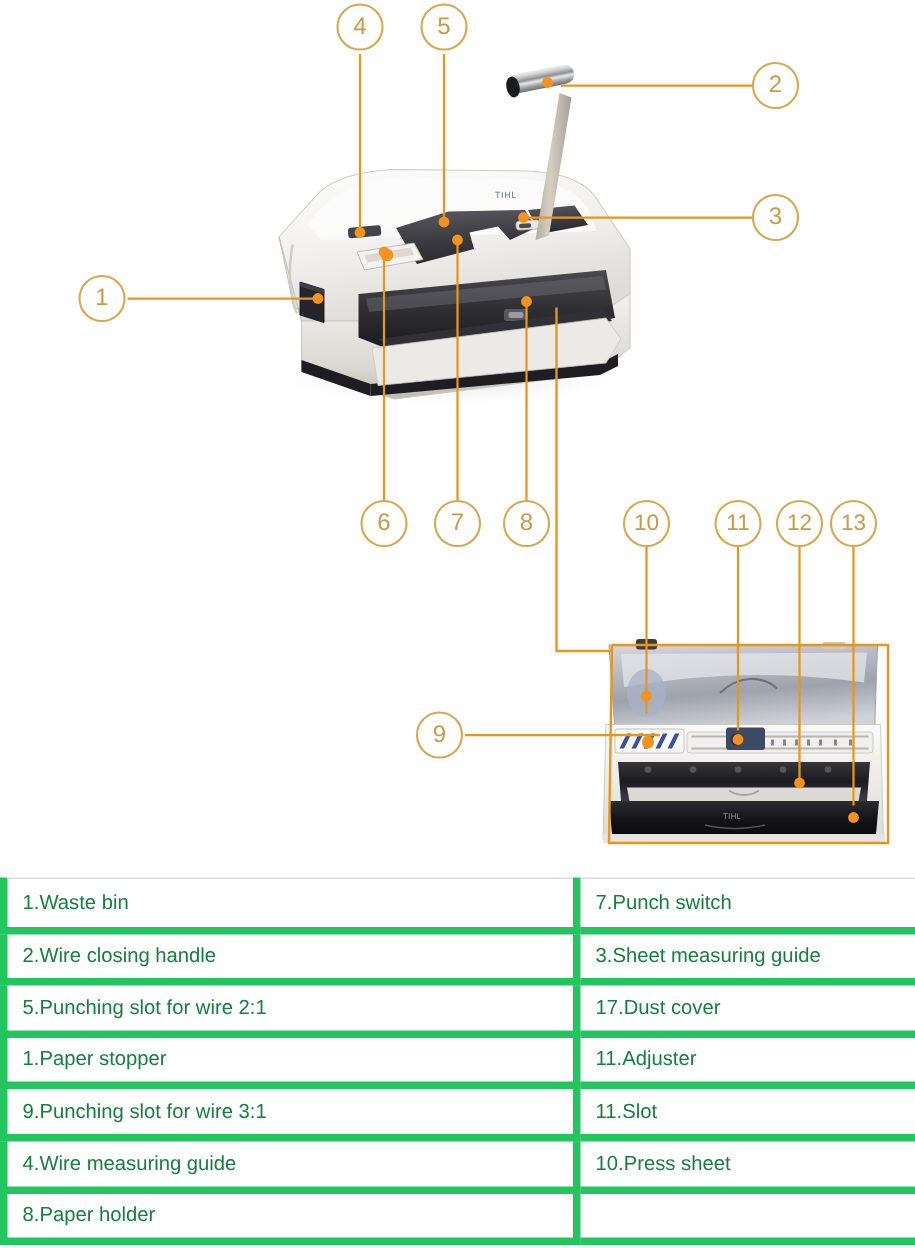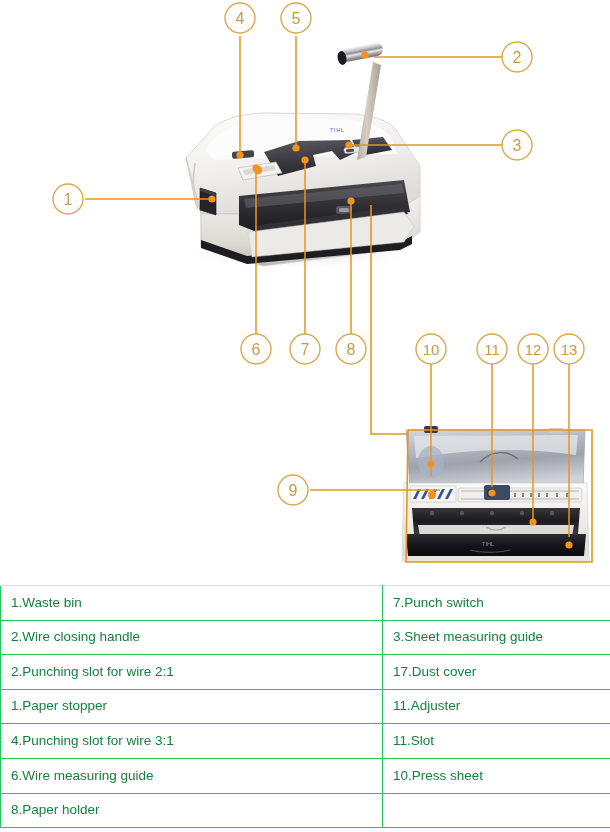--- a/index.html
+++ b/index.html
@@ -34,21 +34,21 @@
     width: 610px;
     border-collapse: collapse;
     table-layout: fixed;
     font-size: 13.5px;
     line-height: 1.2;
     color: #15803d;
   }
   table.legend-table col.c1 { width: 382px; }
   table.legend-table col.c2 { width: 228px; }
   table.legend-table td {
-    border: 1px solid #22c55e;
+    border: 5px solid #22c55e;
     height: 34.6px;
     padding: 0 0 0 10px;
     vertical-align: middle;
     white-space: nowrap;
     overflow: hidden;
   }
   table.legend-table tr:first-child td { border-top: 1px solid #dcdcdc; }
   table.legend-table td.empty { color: transparent; }
 </style>
 </head>
@@ -346,33 +346,33 @@
     <tbody>
       <tr>
         <td>1.Waste bin</td>
         <td>7.Punch switch</td>
       </tr>
       <tr>
         <td>2.Wire closing handle</td>
         <td>3.Sheet measuring guide</td>
       </tr>
       <tr>
-        <td>2.Punching slot for wire 2:1</td>
+        <td>5.Punching slot for wire 2:1</td>
         <td>17.Dust cover</td>
       </tr>
       <tr>
         <td>1.Paper stopper</td>
         <td>11.Adjuster</td>
       </tr>
       <tr>
-        <td>4.Punching slot for wire 3:1</td>
+        <td>9.Punching slot for wire 3:1</td>
         <td>11.Slot</td>
       </tr>
       <tr>
-        <td>6.Wire measuring guide</td>
+        <td>4.Wire measuring guide</td>
         <td>10.Press sheet</td>
       </tr>
       <tr>
         <td>8.Paper holder</td>
         <td class="empty"></td>
       </tr>
     </tbody>
   </table>
 </div>
 

